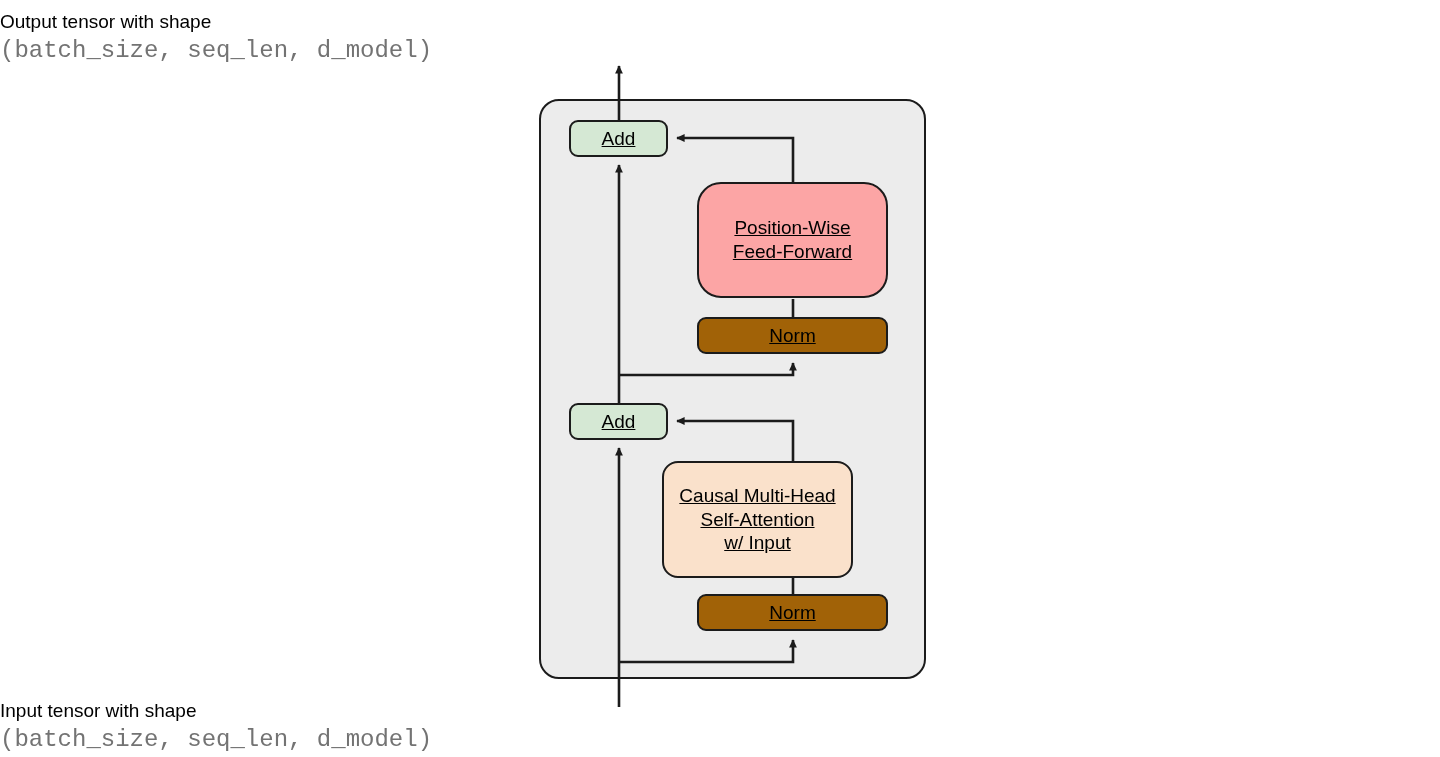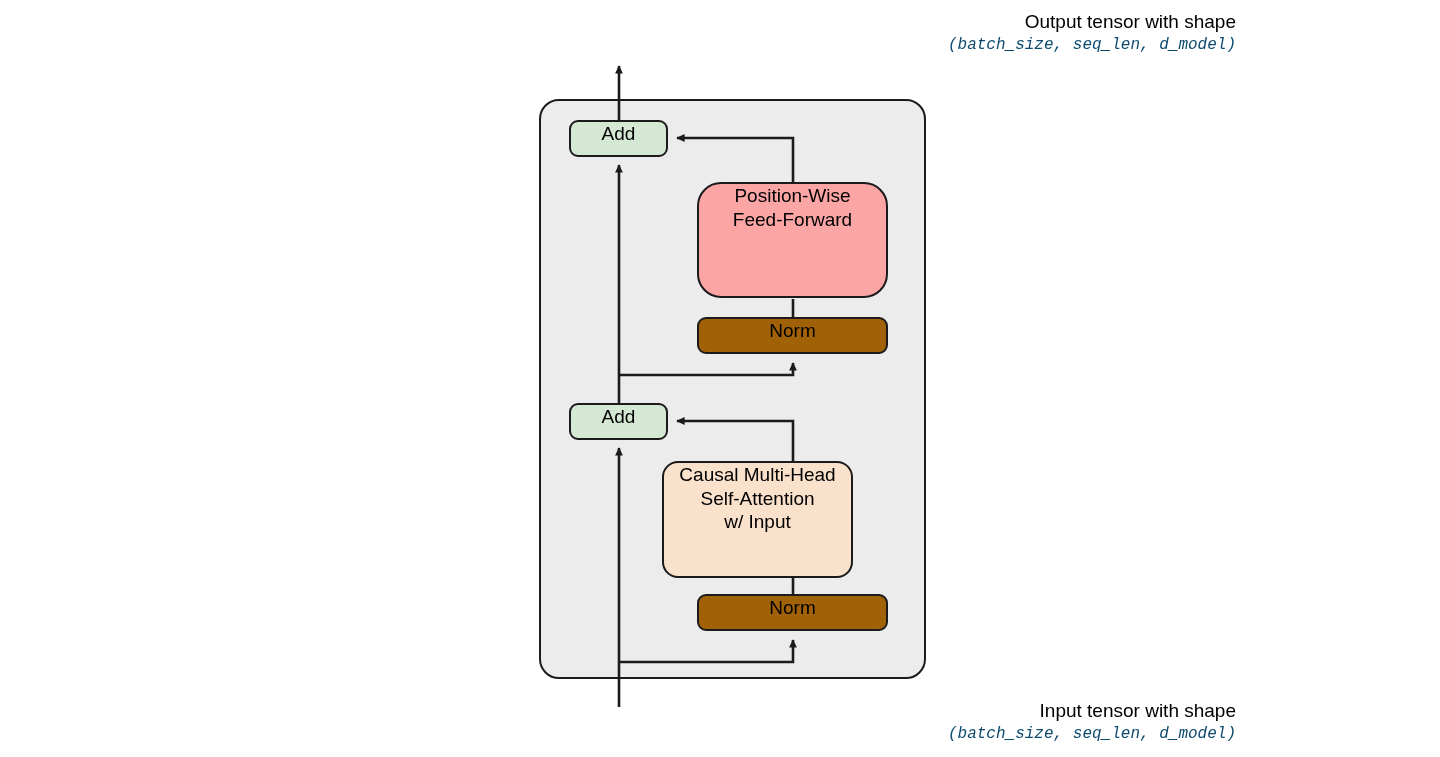--- a/index.html
+++ b/index.html
@@ -20,53 +20,53 @@
   }
   .svg-layer {
     position: absolute;
     left: 0;
     top: 0;
     width: 1440px;
     height: 757px;
   }
   .io-label {
     position: absolute;
-    text-align: right;
+    text-align: left;
     line-height: 1.30;
     white-space: nowrap;
   }
   .io-label .plain {
     font-family: "Liberation Sans", sans-serif;
     font-size: 19px;
     color: #000;
     display: block;
   }
   .io-label .mono {
     font-family: "Liberation Mono", monospace;
-    font-size: 16px;
-    color: #0c4a6e;
+    font-size: 24px;
+    color: #737373;
     display: block;
     letter-spacing: 0px;
-    font-style: italic;
   }
   #output-label { left: 0; top: 10px; width: 1236px; }
   #input-label  { left: 0; top: 699px; width: 1236px; }
 
   .node {
     position: absolute;
     box-sizing: border-box;
     border: 2.4px solid #1b1b1b;
     display: flex;
-    align-items: flex-start;
+    align-items: center;
     justify-content: center;
     text-align: center;
     line-height: 1.24;
     font-size: 19px;
     font-family: "Liberation Sans", sans-serif;
     color: #000;
+    text-decoration: underline;
   }
   .node span { display: block; width: 100%; }
 
   #outer-block {
     left: 539px;
     top: 99px;
     width: 387px;
     height: 580px;
     background: #ececec;
     border-radius: 20px;

